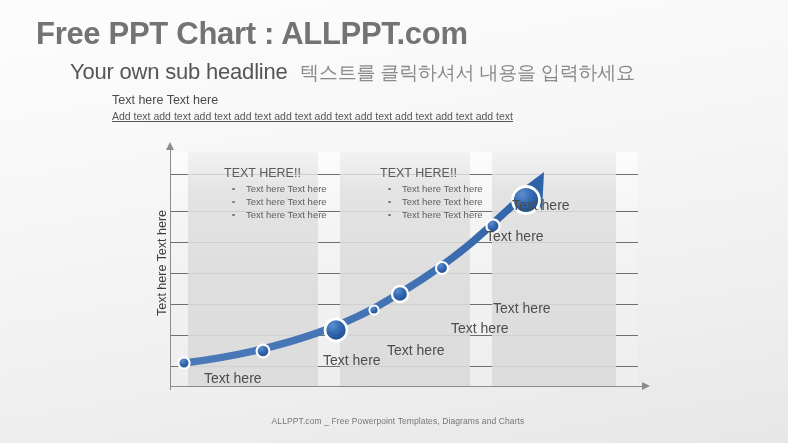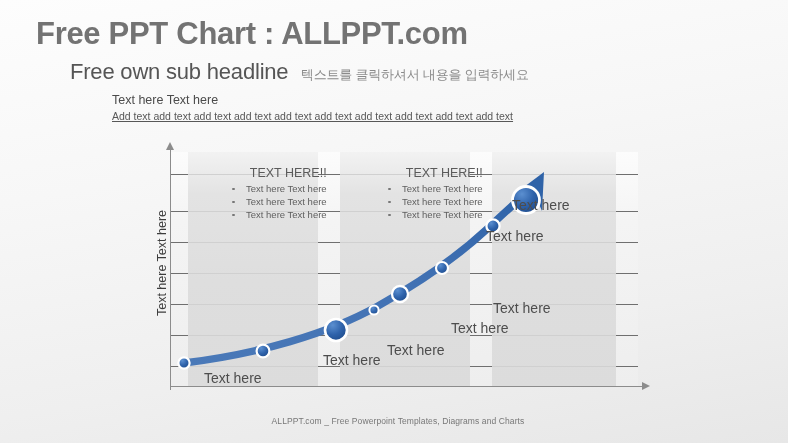--- a/index.html
+++ b/index.html
@@ -19,21 +19,21 @@
     font-size:31px;font-weight:bold;letter-spacing:-0.3px;
     color:#737373;white-space:nowrap;
     font-family:"Liberation Sans","DejaVu Sans",sans-serif;
   }
   .subrow{position:absolute;left:70px;top:59px;white-space:nowrap;}
   .subhead{
     font-size:22px;color:#555;letter-spacing:-0.2px;
     display:inline-block;vertical-align:baseline;
   }
   .subhead-kr{
-    font-size:13px;color:#8a8a8a;margin-left:8px;
+    font-size:19px;color:#8a8a8a;margin-left:8px;
     display:inline-block;vertical-align:baseline;letter-spacing:-0.2px;
   }
   .bodyhead{
     position:absolute;left:112px;top:93px;
     font-size:12.5px;color:#4b4b4b;white-space:nowrap;
   }
   .bodytext{
     position:absolute;left:112px;top:110px;
     font-size:10.5px;color:#585858;white-space:nowrap;text-decoration:underline;
   }
@@ -64,21 +64,21 @@
           border-top:4.5px solid transparent;border-bottom:4.5px solid transparent;
           border-left:8px solid #8c8c8c;}
 
   .ylabel{
     position:absolute;left:-96px;top:110px;width:220px;
     transform:rotate(-90deg);transform-origin:center center;
     text-align:center;font-size:12.5px;color:#3d3d3d;white-space:nowrap;
   }
 
   
-  .block{position:absolute;color:#5a5a5a;text-align:right;}
+  .block{position:absolute;color:#5a5a5a;}
   .block .bt{font-size:12.5px;color:#5a5a5a;margin-bottom:2px;white-space:nowrap;}
   .block ul{margin:0;padding:0;list-style:none;}
   .block li{font-size:9.5px;color:#5e5e5e;line-height:13px;white-space:nowrap;
             padding-left:22px;position:relative;}
   .block li:before{content:"";position:absolute;left:8px;top:5.5px;
             width:2.5px;height:2.5px;border-radius:50%;background:#777;}
 
   
   .curve{position:absolute;left:0;top:0;width:512px;height:250px;pointer-events:none;}
 
@@ -90,21 +90,21 @@
   }
 </style>
 </head>
 <body>
 
 <div class="slide">
 
   <div class="title">Free PPT Chart : ALLPPT.com</div>
 
   <div class="subrow">
-    <span class="subhead">Free own sub headline</span>
+    <span class="subhead">Your own sub headline</span>
     <span class="subhead-kr">텍스트를 클릭하셔서 내용을 입력하세요</span>
   </div>
 
   <div class="bodyhead">Text here Text here</div>
   <div class="bodytext">Add text add text add text add text add text add text add text add text add text add text</div>
 
   <div class="chart">
 
     <div class="ylabel">Text here Text here</div>
 

